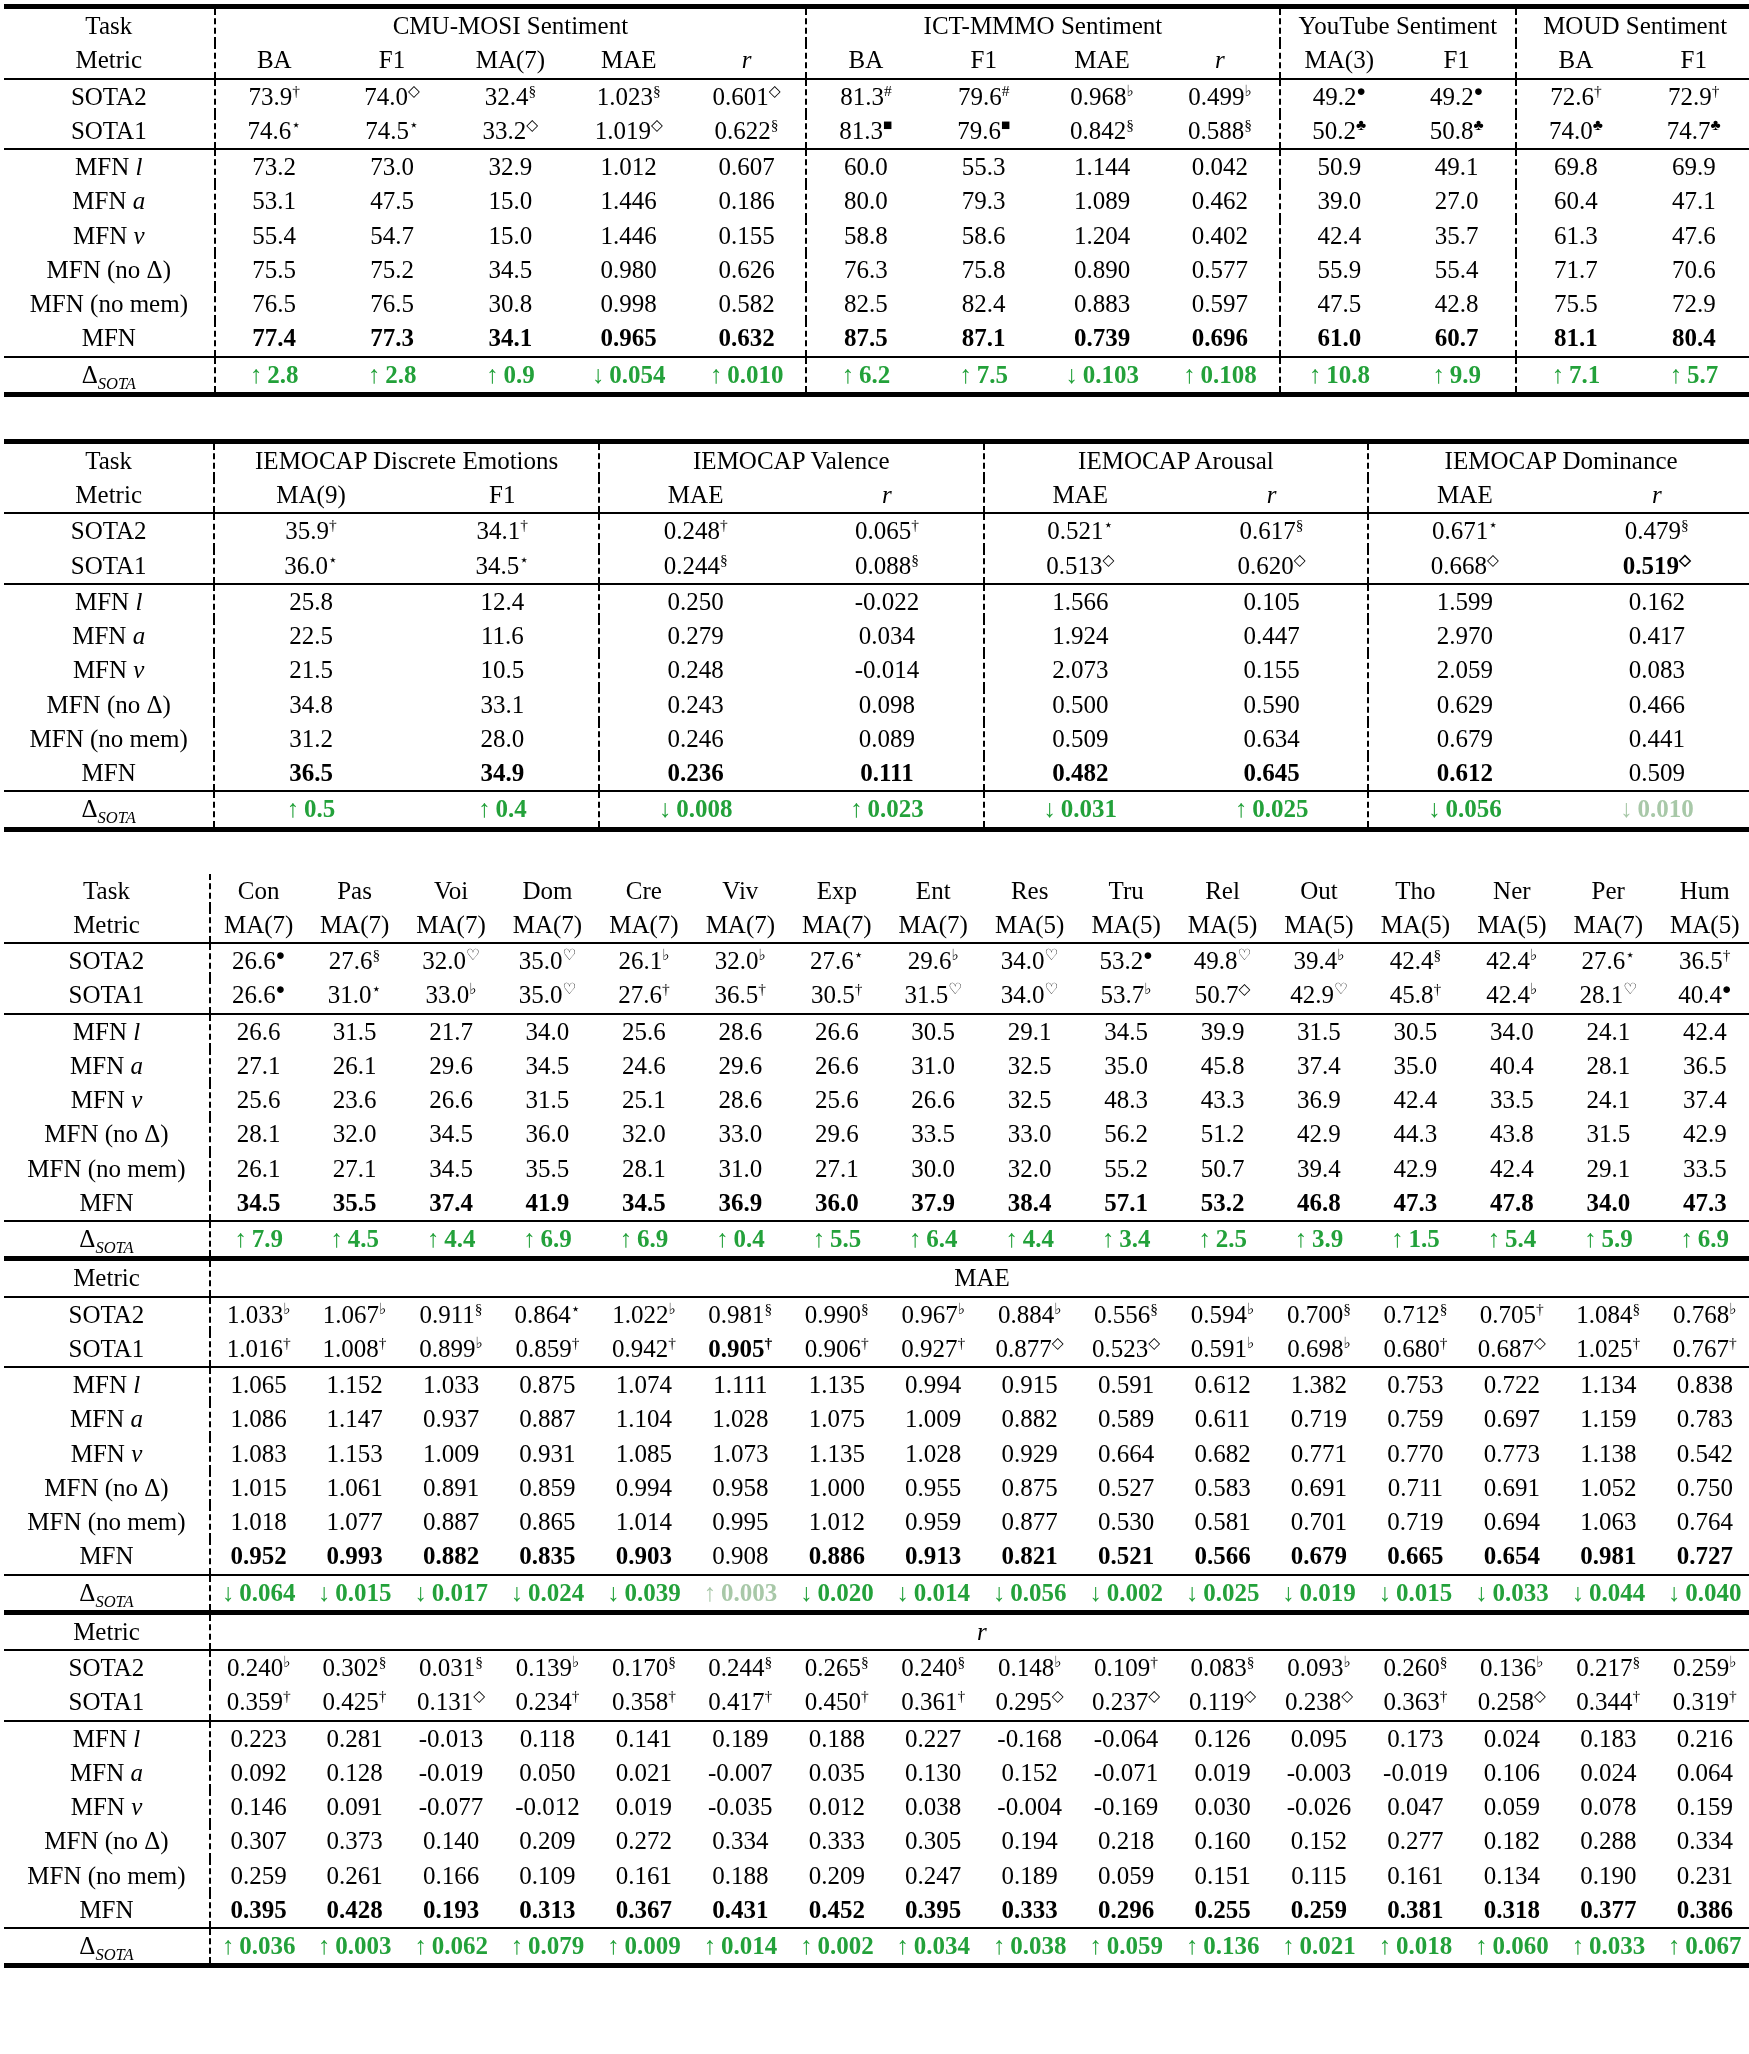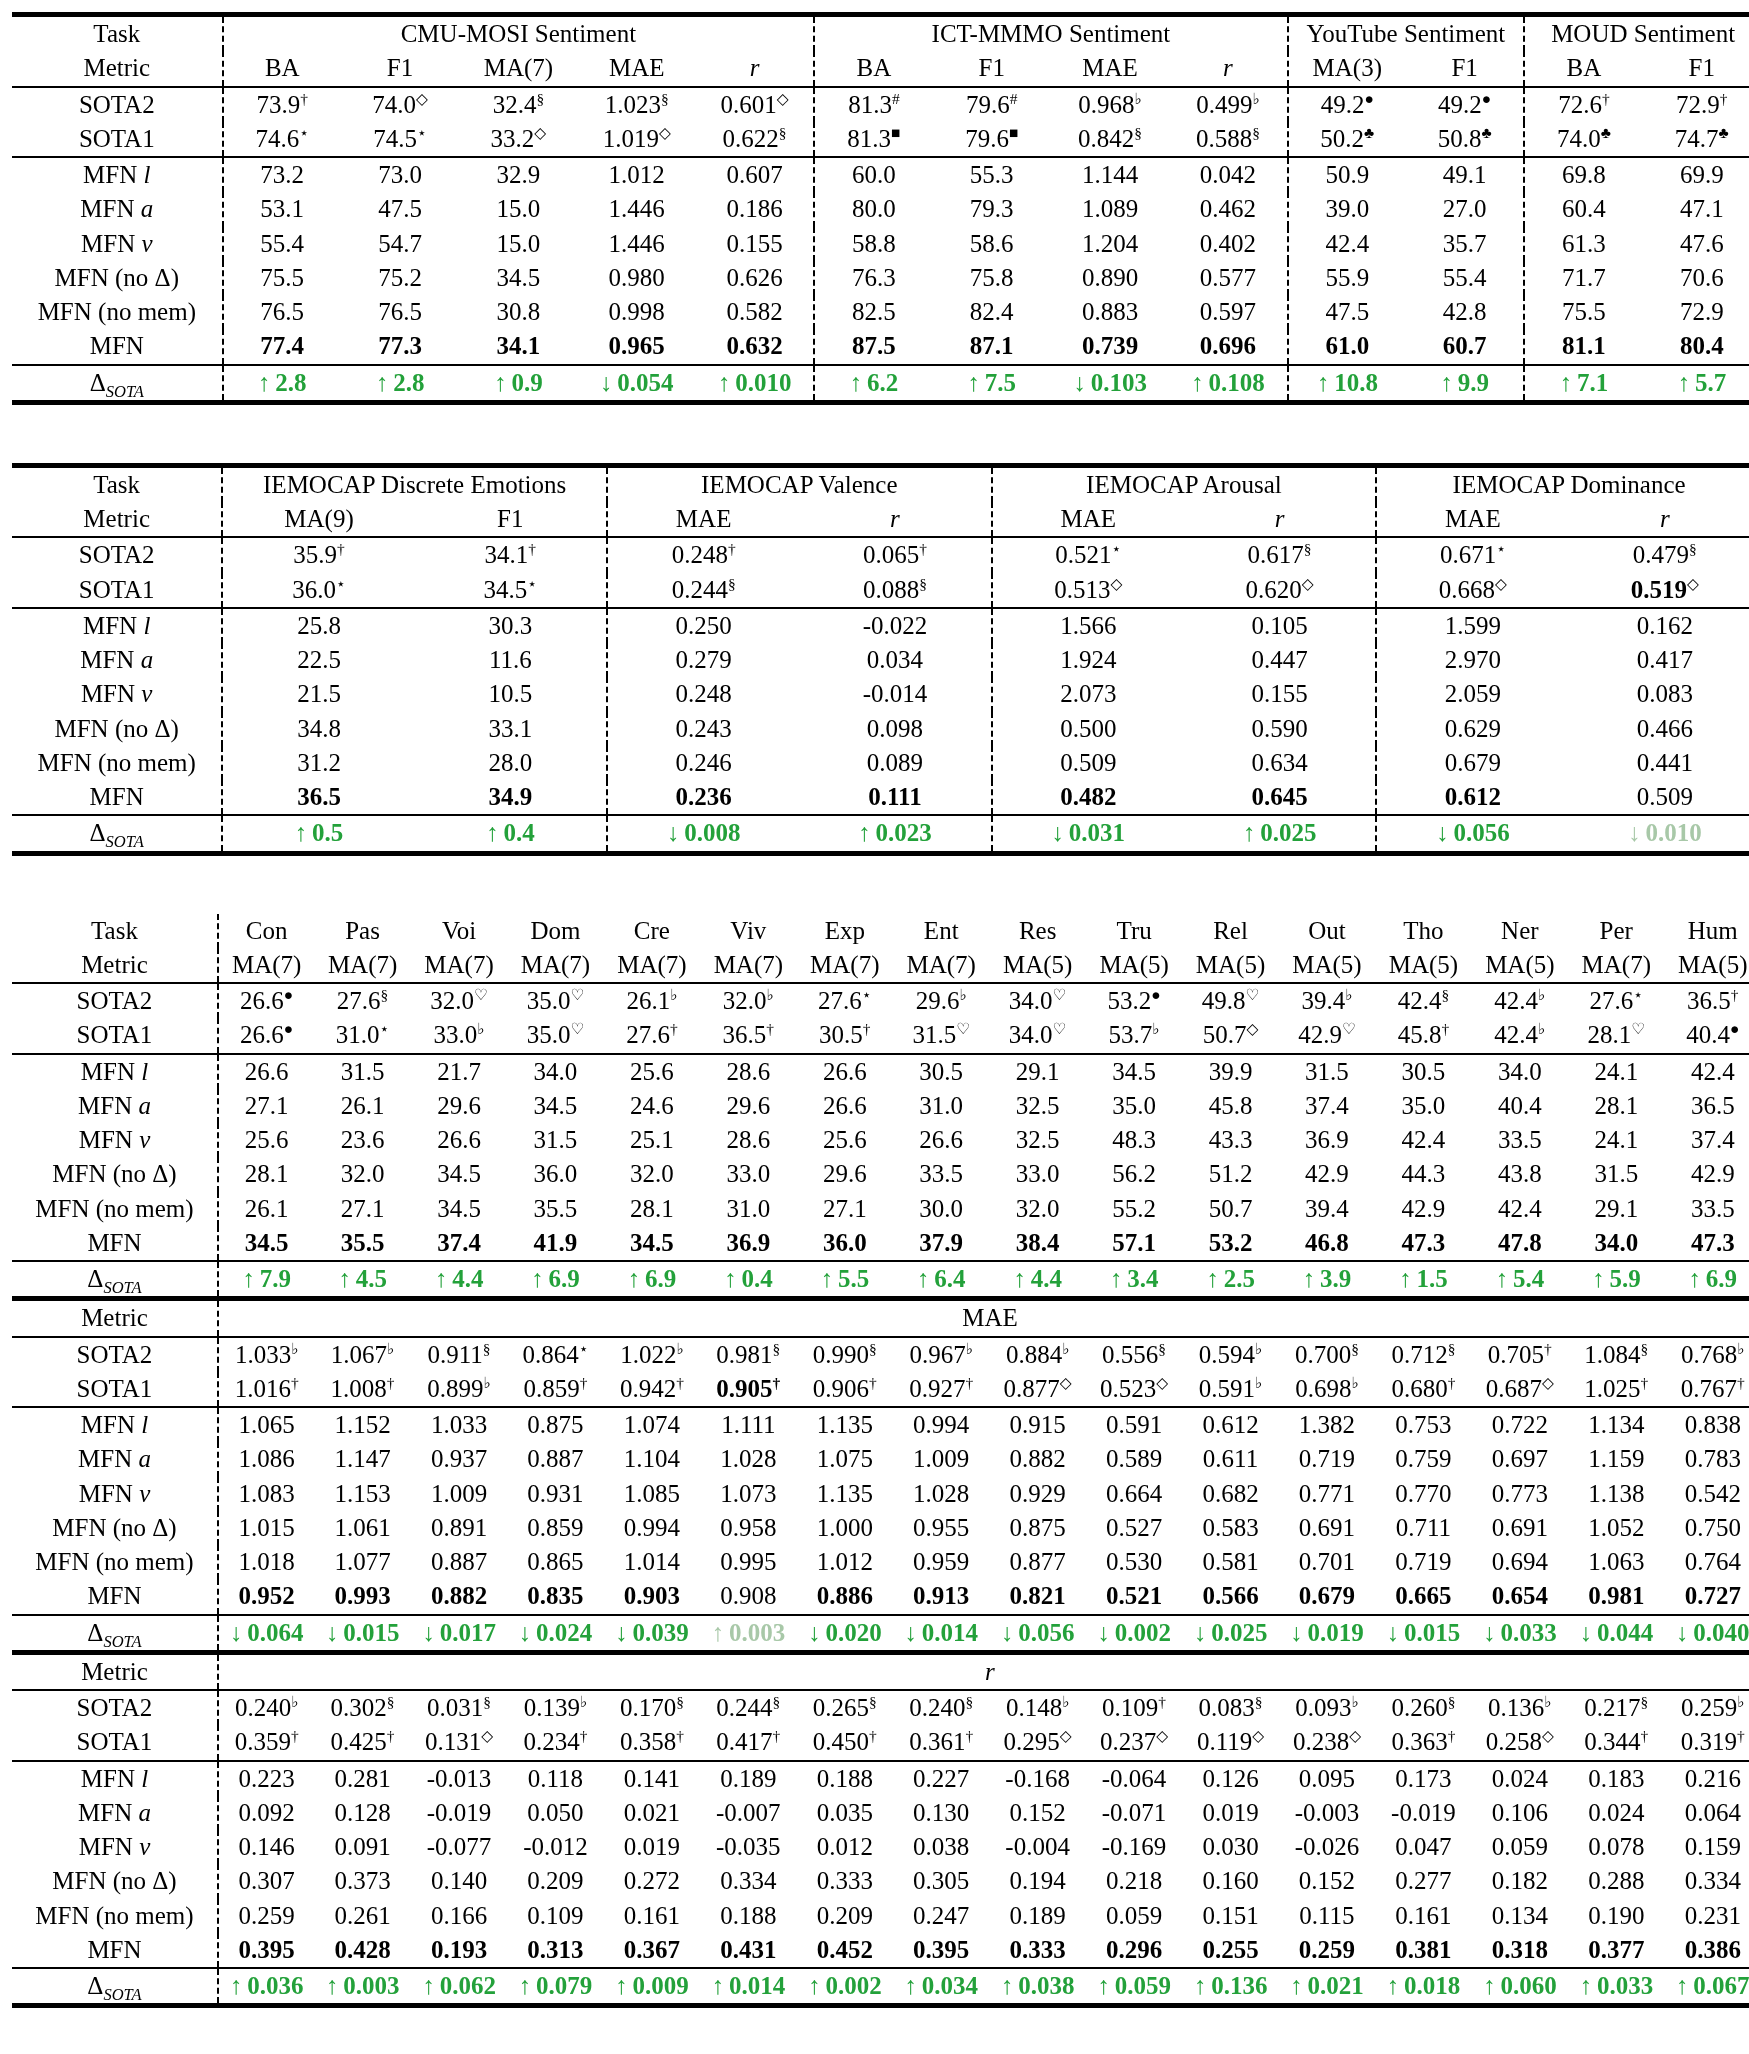--- a/index.html
+++ b/index.html
@@ -51,21 +51,21 @@
     line-height: 0;
   }
   .sub {
     font-size: 0.66em;
     vertical-align: sub;
     font-style: italic;
     line-height: 0;
     text-align: center;
   }
   .spacer { height: 34px; }
-  .tblwrap { margin: 0; padding: 12px; }
+  .tblwrap { margin: 0; padding: 4px; font-family: Liberation Serif, serif; }
   .grouphdr { font-size: 25px; }
   .metric-cell { font-size: 25px; }
   .small-col { font-size: 23px; }
 </style>
 </head>
 <body>
 
 <div class="page">
   <div class="tblwrap">
     <table class="tbl" id="t1">
@@ -307,21 +307,21 @@
             <td class=" vsep"><span>0.244<sup>§</sup></span></td>
             <td class=""><span>0.088<sup>§</sup></span></td>
             <td class=" vsep"><span>0.513<sup>◇</sup></span></td>
             <td class=""><span>0.620<sup>◇</sup></span></td>
             <td class=" vsep"><span>0.668<sup>◇</sup></span></td>
             <td class=""><span class="bold">0.519<sup>◇</sup></span></td>
           </tr>
           <tr class="hline-thin">
             <td class="rowlabel">MFN <span class="ital">l</span></td>
             <td class=" vsep"><span>25.8</span></td>
-            <td class=""><span>30.3</span></td>
+            <td class=""><span>12.4</span></td>
             <td class=" vsep"><span>0.250</span></td>
             <td class=""><span>-0.022</span></td>
             <td class=" vsep"><span>1.566</span></td>
             <td class=""><span>0.105</span></td>
             <td class=" vsep"><span>1.599</span></td>
             <td class=""><span>0.162</span></td>
           </tr>
           <tr>
             <td class="rowlabel">MFN <span class="ital">a</span></td>
             <td class=" vsep"><span>22.5</span></td>

